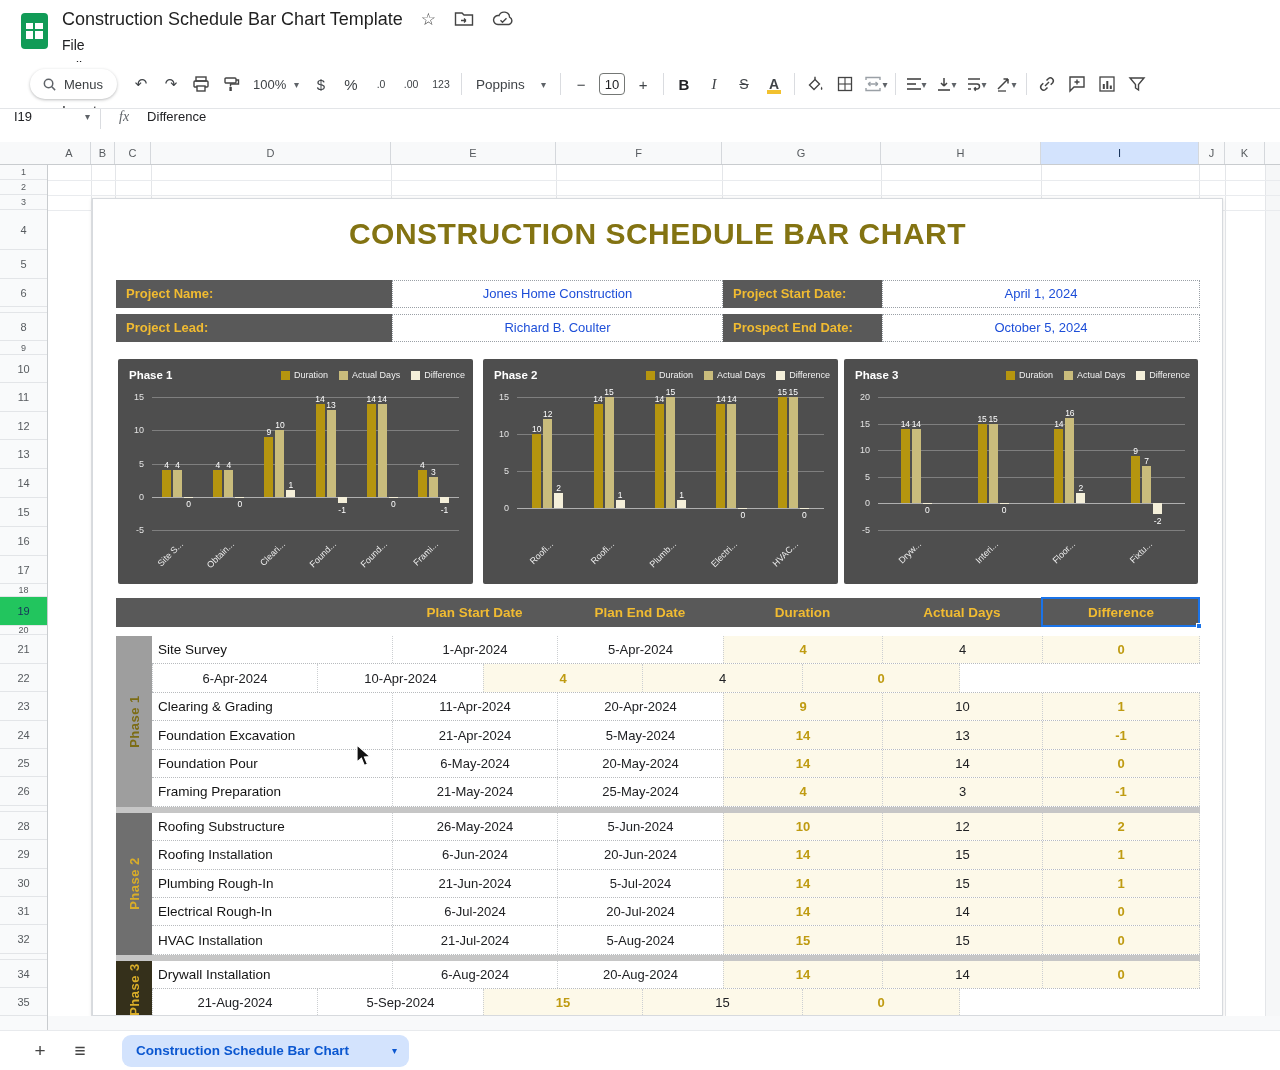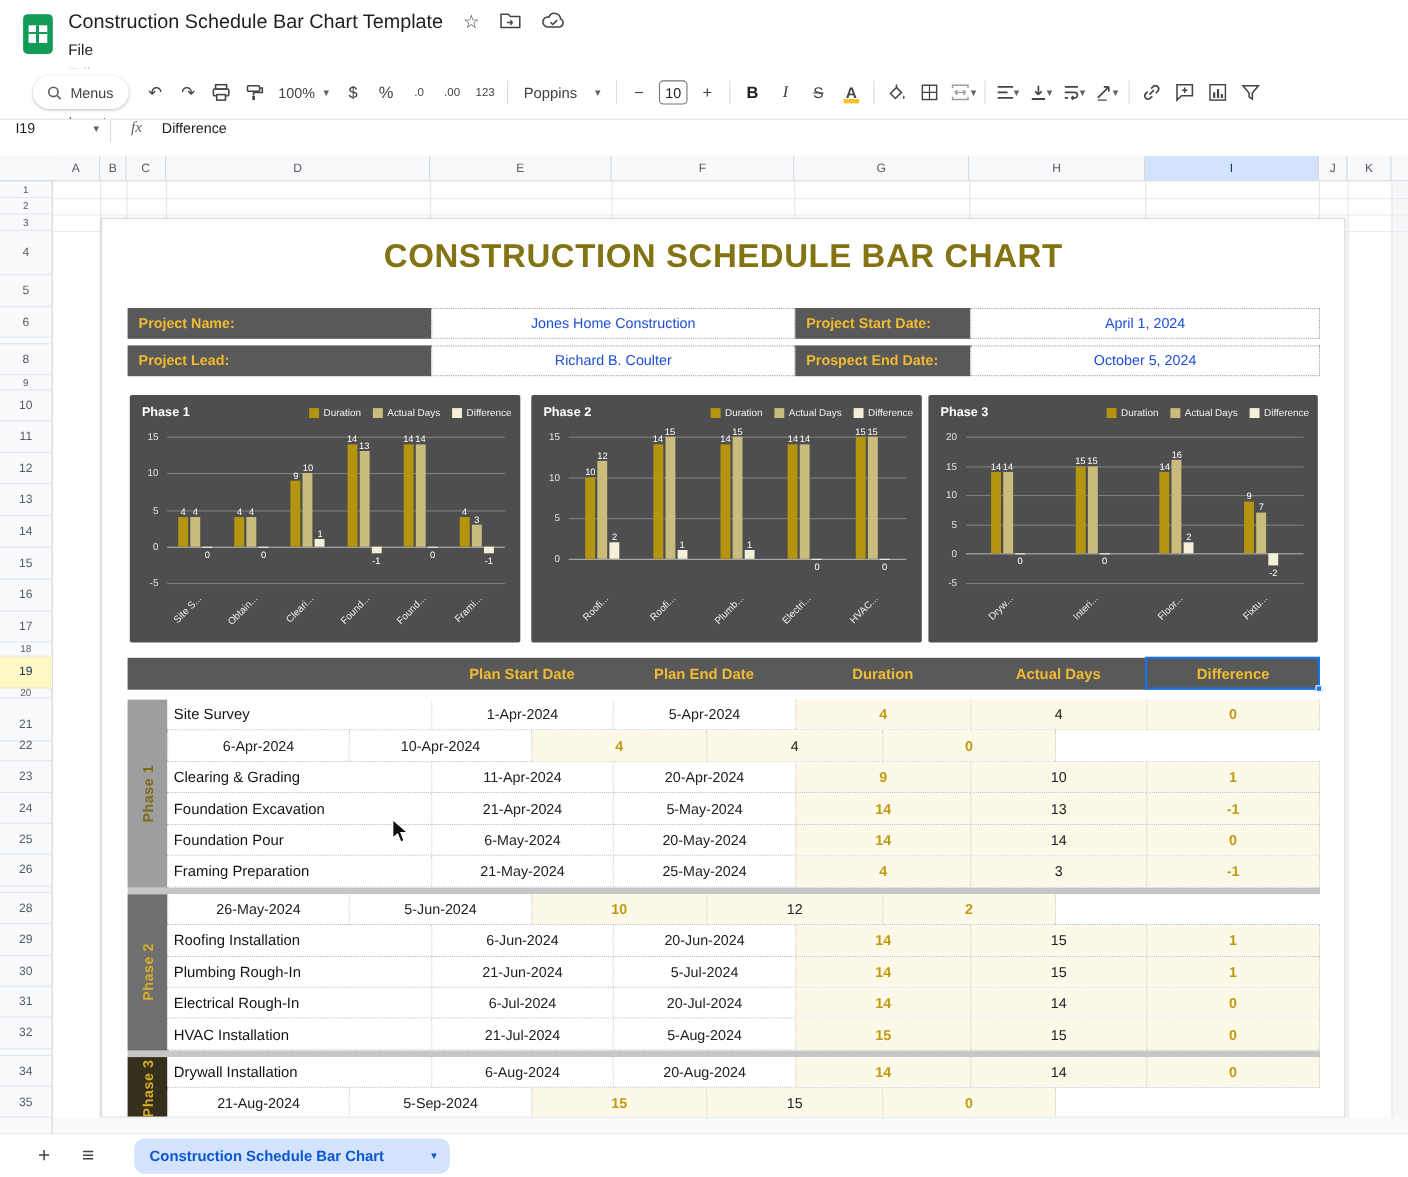--- a/index.html
+++ b/index.html
@@ -45,21 +45,21 @@
   .formula-content { font-size:13px; color:#202124; }
 
   
   .colheaders { position:absolute; top:142px; left:0; right:0; height:23px; background:#f8f9fa; border-bottom:1px solid #c9cccf; }
   .colh { position:absolute; top:0; height:22px; border-right:1px solid #d5d8dc; font-size:11px; color:#575b5f; text-align:center; line-height:22px; cursor:pointer; }
   .colh.sel { background:#d3e3fd; color:#17325a; }
   .corner { position:absolute; top:142px; left:0; width:48px; height:23px; background:#f8f9fa; border-right:1px solid #c9cccf; border-bottom:1px solid #c9cccf; cursor:pointer; }
   .corner::after { content:""; position:absolute; right:3px; bottom:3px; border-style:solid; border-width:0 0 9px 9px; border-color:transparent transparent #c4c7ca transparent; }
   .rowheaders { position:absolute; top:165px; left:0; width:48px; height:865px; background:#f9fafb; border-right:1px solid #c9cccf; }
   .rowh { position:absolute; left:0; width:47px; display:flex; align-items:center; justify-content:center; color:#575b5f; border-bottom:1px solid #e3e5e8; cursor:pointer; }
-  .rowh.sel { background:#fef9c3; color:#17325a; }
+  .rowh.sel { background:#22c55e; color:#17325a; }
 
   .cells { position:absolute; top:165px; left:48px; width:1232px; height:865px; background:#fff; overflow:hidden; }
   .vline { position:absolute; top:0; bottom:0; width:1px; background:#e4e6e9; z-index:1; }
   .hline { position:absolute; left:0; right:0; height:1px; background:#e9ebee; z-index:1; }
   .right-strip { position:absolute; top:0; bottom:0; left:1217px; right:0; background:#f6f7f8; z-index:1; }
   .bottom-strip { position:absolute; left:0; right:0; top:851px; height:14px; background:#f8f9fa; z-index:3; }
 
   
   .card { position:absolute; left:44px; top:33px; width:1131px; height:818px; background:#fff; border:1px solid #d7dade; box-shadow:0 1px 4px rgba(0,0,0,.12); z-index:2; overflow:hidden; }
   .sheet-title { position:absolute; top:14px; left:0; right:0; height:42px; line-height:42px; text-align:center; font-size:30px; font-weight:bold; letter-spacing:.5px; color:#837312; }
@@ -333,21 +333,21 @@
       <div class="rowh" style="top: 218px; height: 29px; font-size: 11px;">11</div>
       <div class="rowh" style="top: 247px; height: 28px; font-size: 11px;">12</div>
       <div class="rowh" style="top: 275px; height: 29px; font-size: 11px;">13</div>
       <div class="rowh" style="top: 304px; height: 29px; font-size: 11px;">14</div>
       <div class="rowh" style="top: 333px; height: 29px; font-size: 11px;">15</div>
       <div class="rowh" style="top: 362px; height: 29px; font-size: 11px;">16</div>
       <div class="rowh" style="top: 391px; height: 28px; font-size: 11px;">17</div>
       <div class="rowh" style="top: 419px; height: 13px; font-size: 9px; text-align: right;">18</div>
       <div class="rowh sel" style="top: 432px; height: 29px; font-size: 11px;">19</div>
       <div class="rowh" style="top: 461px; height: 9px; font-size: 9px;">20</div>
-      <div class="rowh" style="top: 480px; height: 29px; font-size: 11px;">21</div>
+      <div class="rowh" style="top: 470px; height: 29px; font-size: 11px;">21</div>
       <div class="rowh" style="top: 499px; height: 28px; font-size: 11px;">22</div>
       <div class="rowh" style="top: 527px; height: 29px; font-size: 11px;">23</div>
       <div class="rowh" style="top: 556px; height: 28px; font-size: 11px;">24</div>
       <div class="rowh" style="top: 584px; height: 28px; font-size: 11px;">25</div>
       <div class="rowh" style="top: 612px; height: 29px; font-size: 11px;">26</div>
       <div class="rowh" style="top: 641px; height: 6px; font-size: 9px;"></div>
       <div class="rowh" style="top: 647px; height: 28px; font-size: 11px;">28</div>
       <div class="rowh" style="top: 675px; height: 29px; font-size: 11px;">29</div>
       <div class="rowh" style="top: 704px; height: 28px; font-size: 11px;">30</div>
       <div class="rowh" style="top: 732px; height: 28px; font-size: 11px;">31</div>
@@ -648,20 +648,21 @@
               <div class="tcell c4" style="width: 160px;">3</div>
               <div class="tcell c5" style="width: 158px;">-1</div>
             </div>
           </div>
           <div class="group-sep"></div>
           <div class="tgroup">
             <div class="phase-cell" style="background: rgb(111, 111, 111);">
               <span style="color: rgb(217, 173, 41);">Phase 2</span>
             </div>
             <div class="trow">
+              <div class="tcell c0" style="width: 240px;">Roofing Substructure</div>
               <div class="tcell c1" style="width: 165px;">26-May-2024</div>
               <div class="tcell c2" style="width: 166px;">5-Jun-2024</div>
               <div class="tcell c3" style="width: 159px;">10</div>
               <div class="tcell c4" style="width: 160px;">12</div>
               <div class="tcell c5" style="width: 158px;">2</div>
             </div>
             <div class="trow">
               <div class="tcell c0" style="width: 240px;">Roofing Installation</div>
               <div class="tcell c1" style="width: 165px;">6-Jun-2024</div>
               <div class="tcell c2" style="width: 166px;">20-Jun-2024</div>

